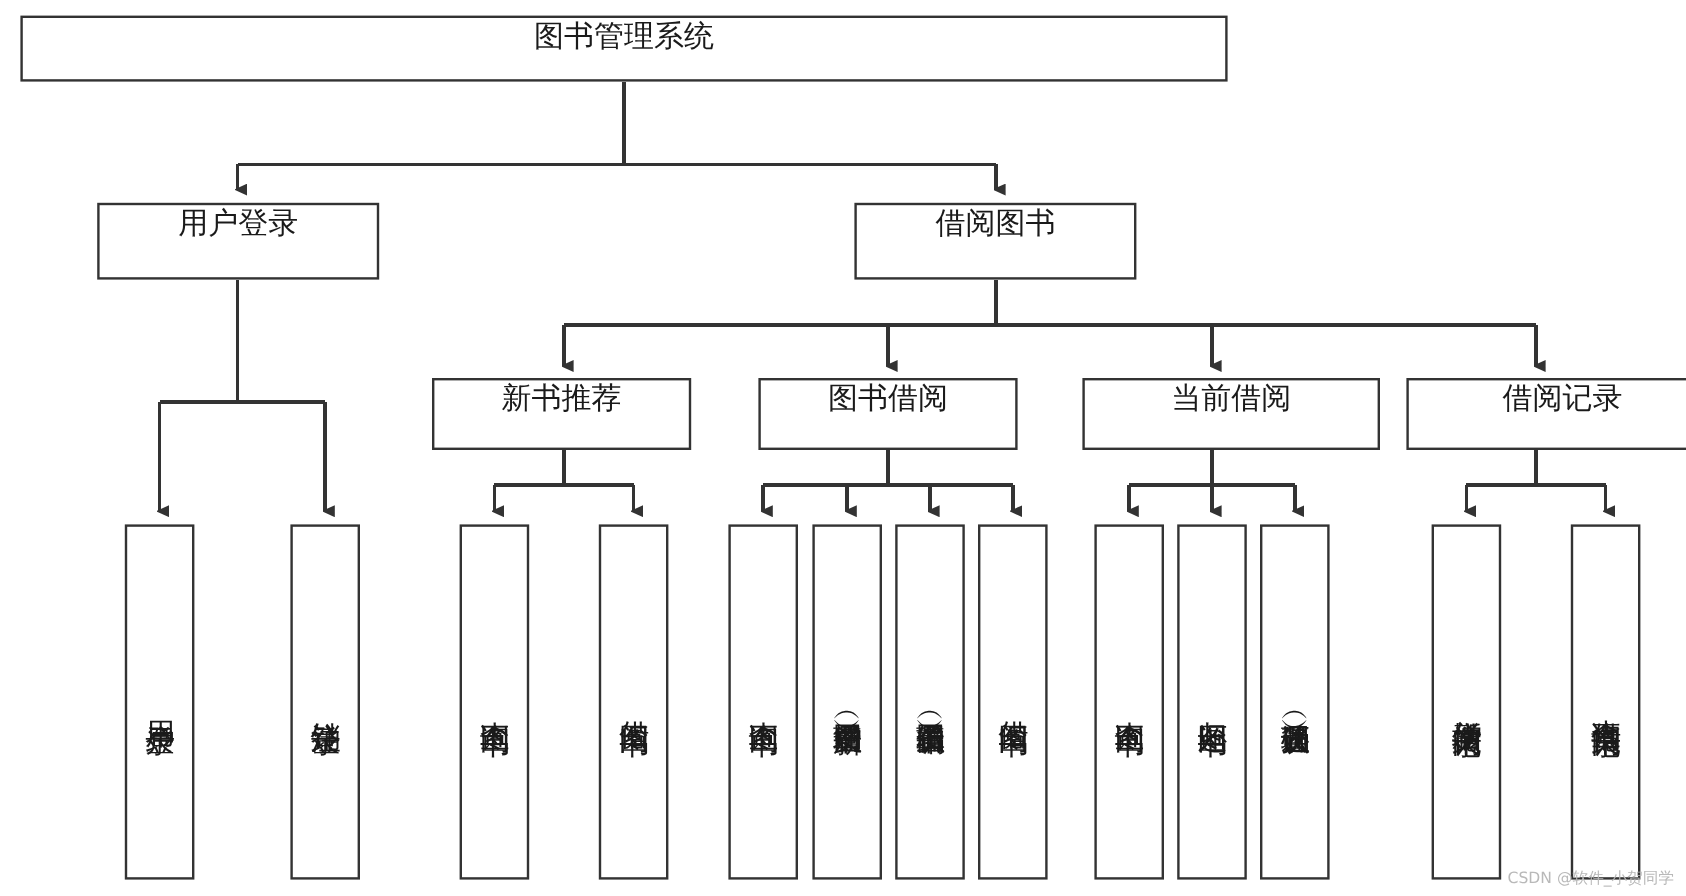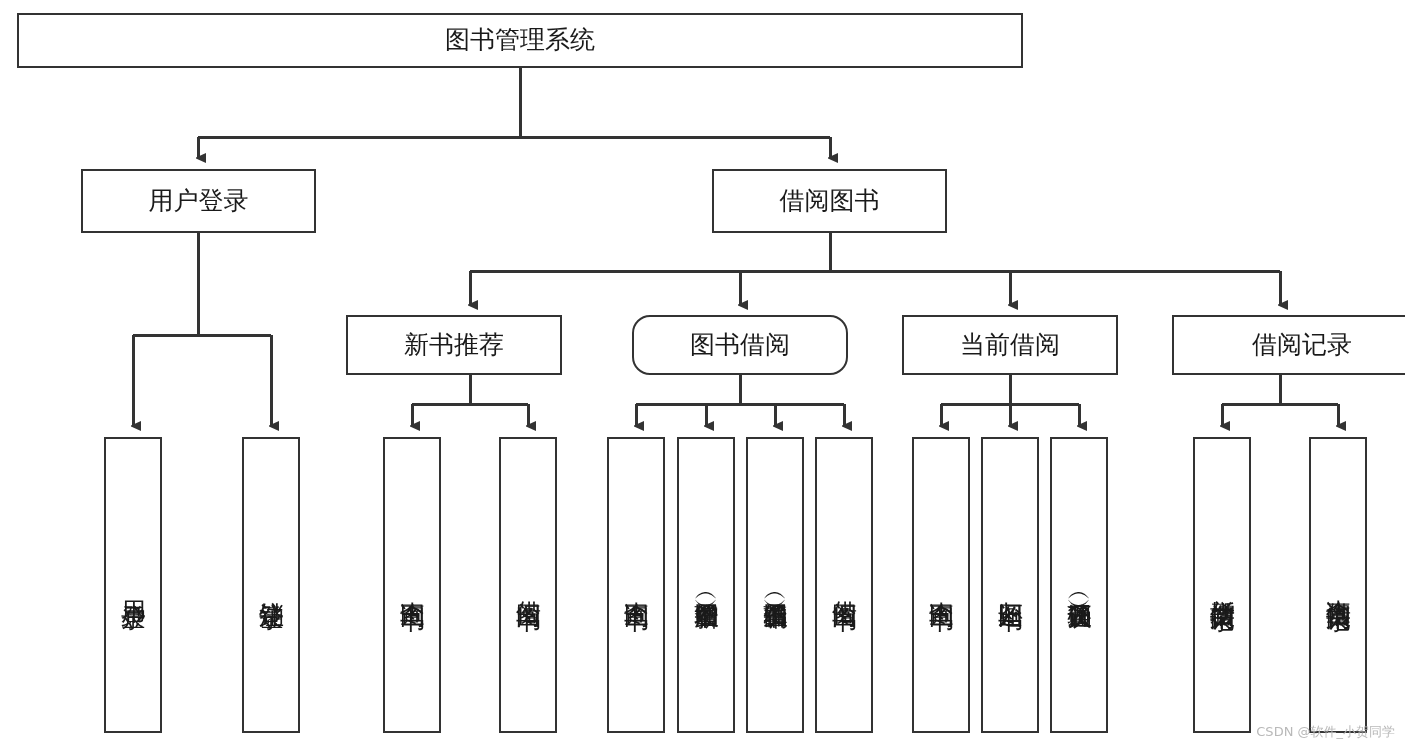--- a/index.html
+++ b/index.html
@@ -25,21 +25,21 @@
     width: 1405px;
     height: 747px;
     pointer-events: none;
   }
   .node {
     position: absolute;
     box-sizing: border-box;
     background: #ffffff;
     border: 2px solid #333333;
     display: flex;
-    align-items: center;
+    align-items: flex-start;
     justify-content: center;
     z-index: 2;
   }
   .node .node-label {
     color: #1a1a1a;
     text-align: center;
     line-height: 1.22;
     white-space: nowrap;
   }
   
@@ -139,27 +139,27 @@
     <span class="node-label">图书管理系统</span>
   </div>
 
   <div class="node horizontal" style="left:81px; top:169px; width:235px; height:64px;">
     <span class="node-label">用户登录</span>
   </div>
   <div class="node horizontal" style="left:712px; top:169px; width:235px; height:64px;">
     <span class="node-label">借阅图书</span>
   </div>
 
-  <div class="node horizontal" style="left:346px; top:315px; width:216px; height:60px;">
+  <div class="node horizontal" style="left:360px; top:315px; width:216px; height:60px;">
     <span class="node-label">新书推荐</span>
   </div>
-  <div class="node horizontal" style="left:632px; top:315px; width:216px; height:60px;border-radius:18px;">
+  <div class="node horizontal" style="left:632px; top:315px; width:216px; height:60px;">
     <span class="node-label">图书借阅</span>
   </div>
-  <div class="node horizontal" style="left:902px; top:315px; width:216px; height:60px;">
+  <div class="node horizontal" style="left:902px; top:315px; width:248px; height:60px;">
     <span class="node-label">当前借阅</span>
   </div>
   <div class="node horizontal" style="left:1172px; top:315px; width:260px; height:60px;">
     <span class="node-label">借阅记录</span>
   </div>
 
   <div class="node vertical" style="left:104px; top:437px; width:58px; height:296px;">
     <span class="node-label">用户登录</span>
   </div>
   <div class="node vertical" style="left:242px; top:437px; width:58px; height:296px;">

